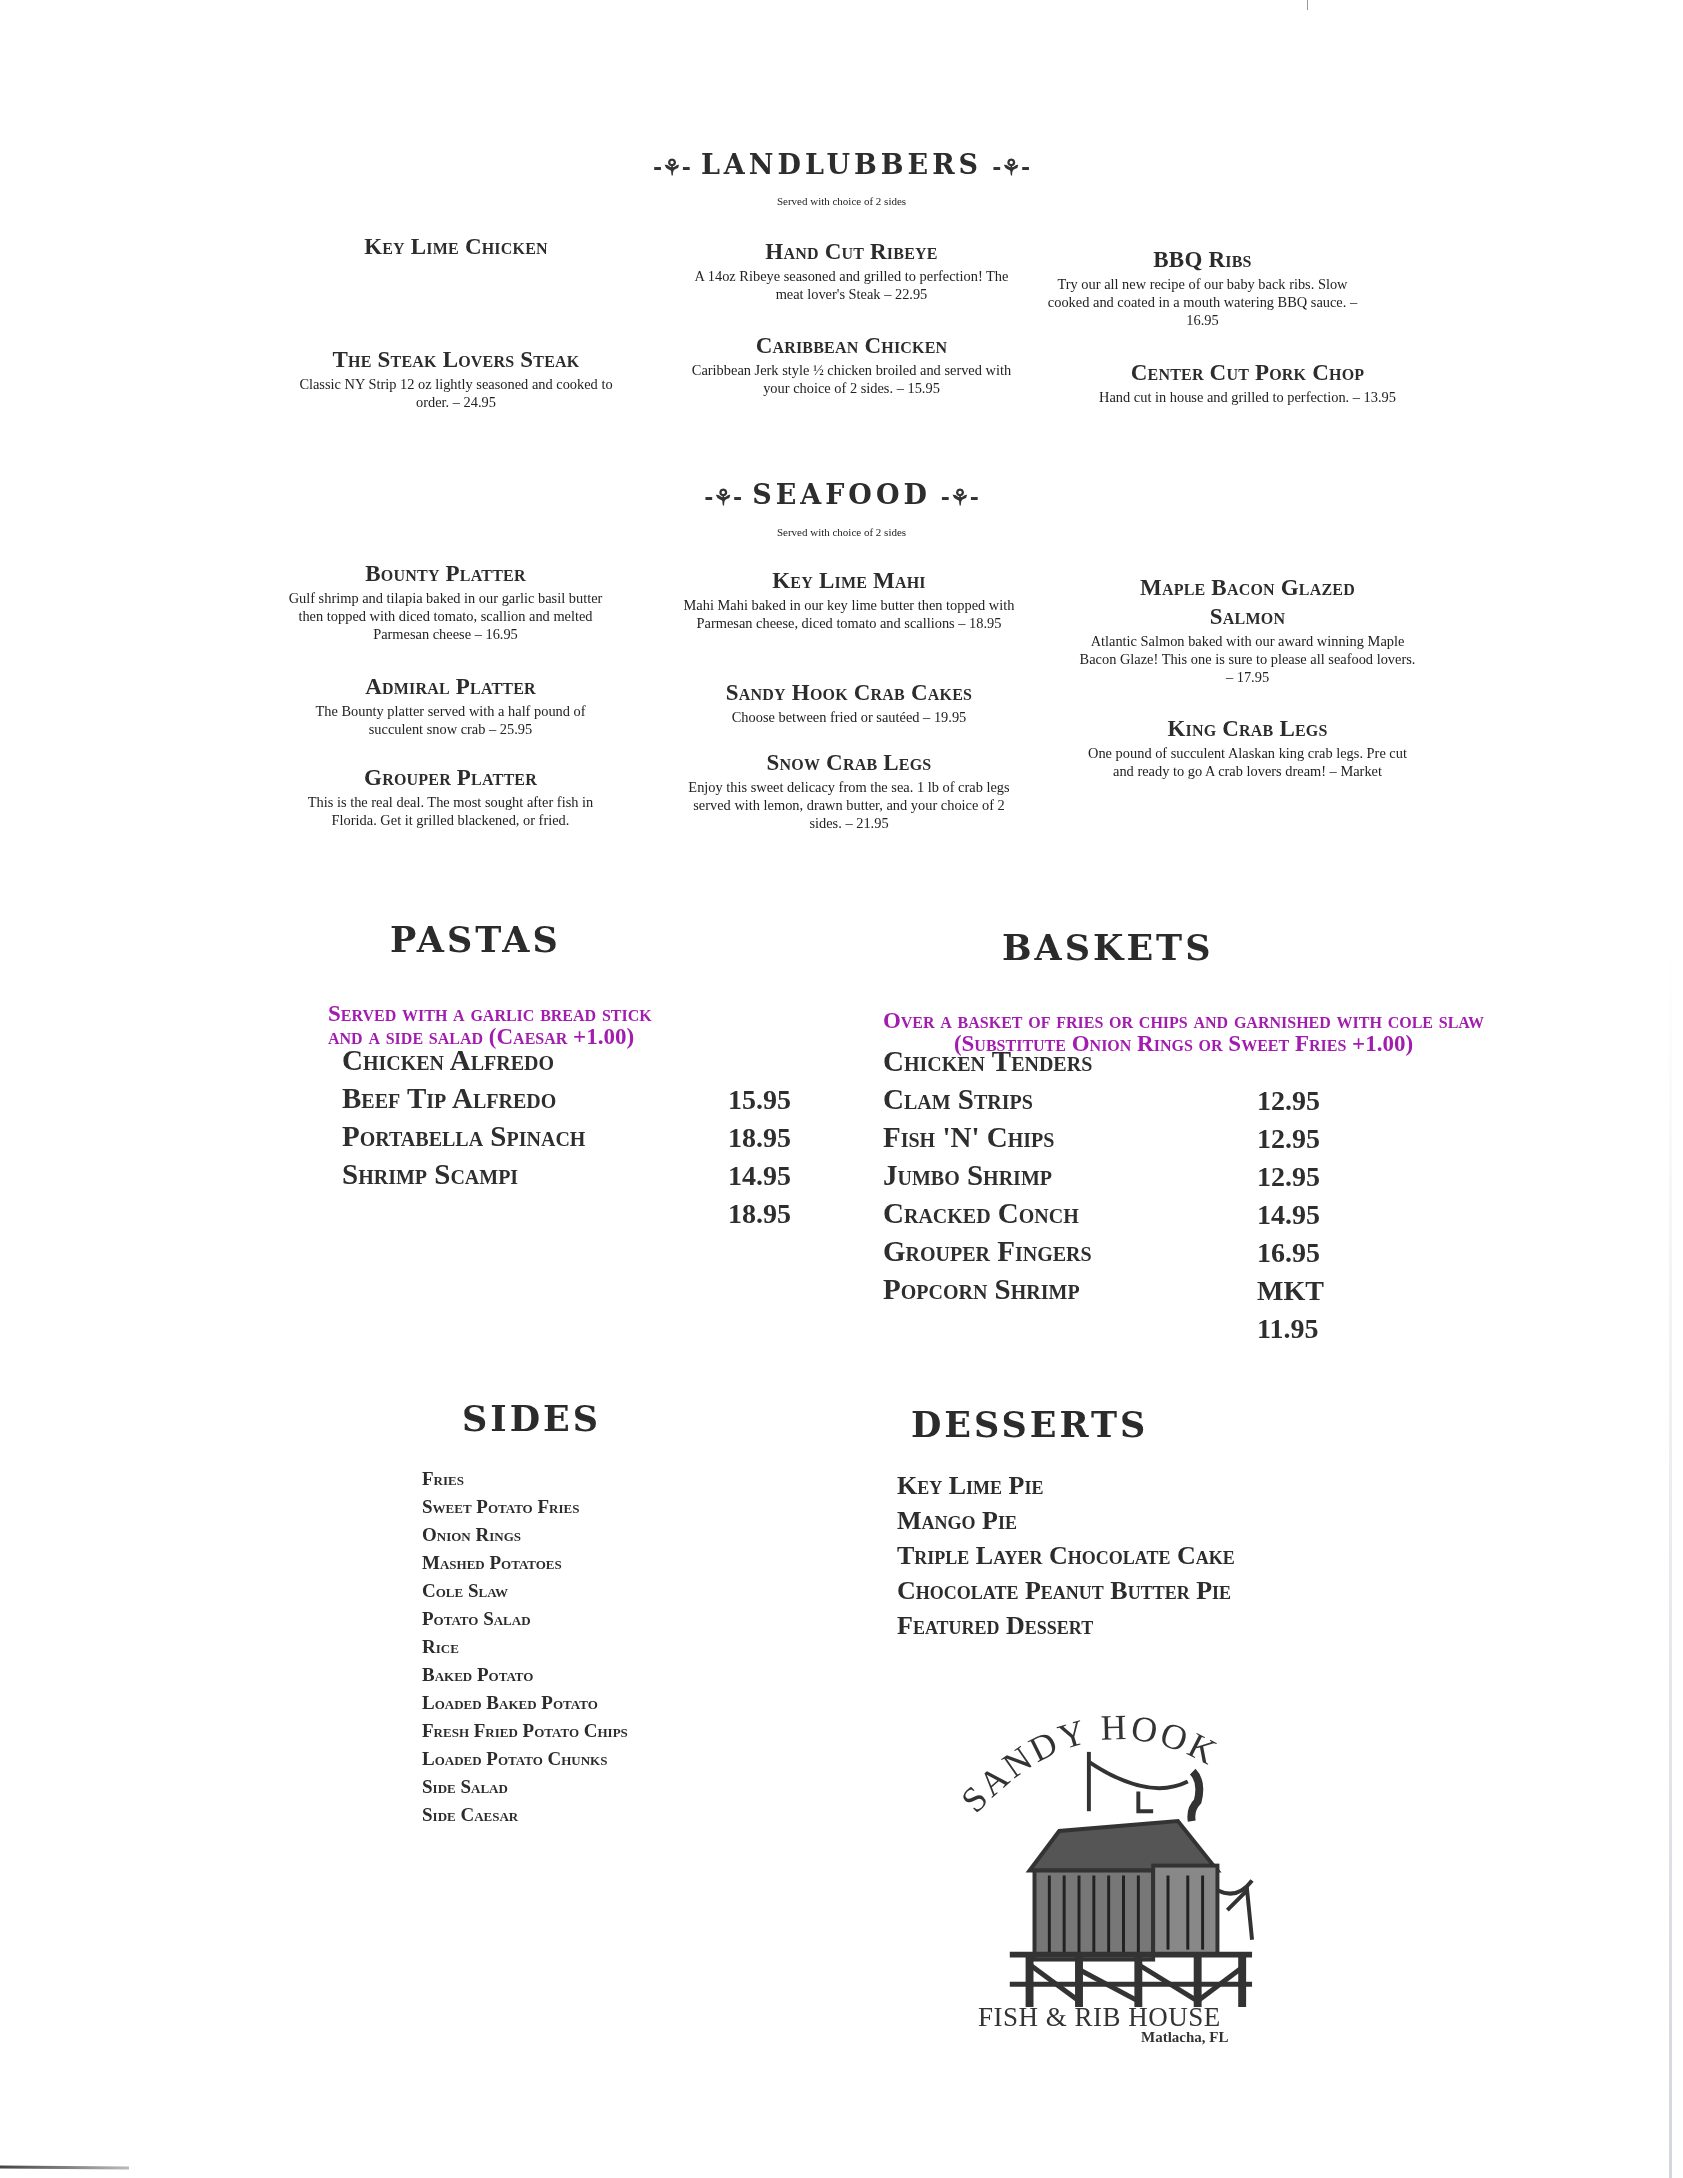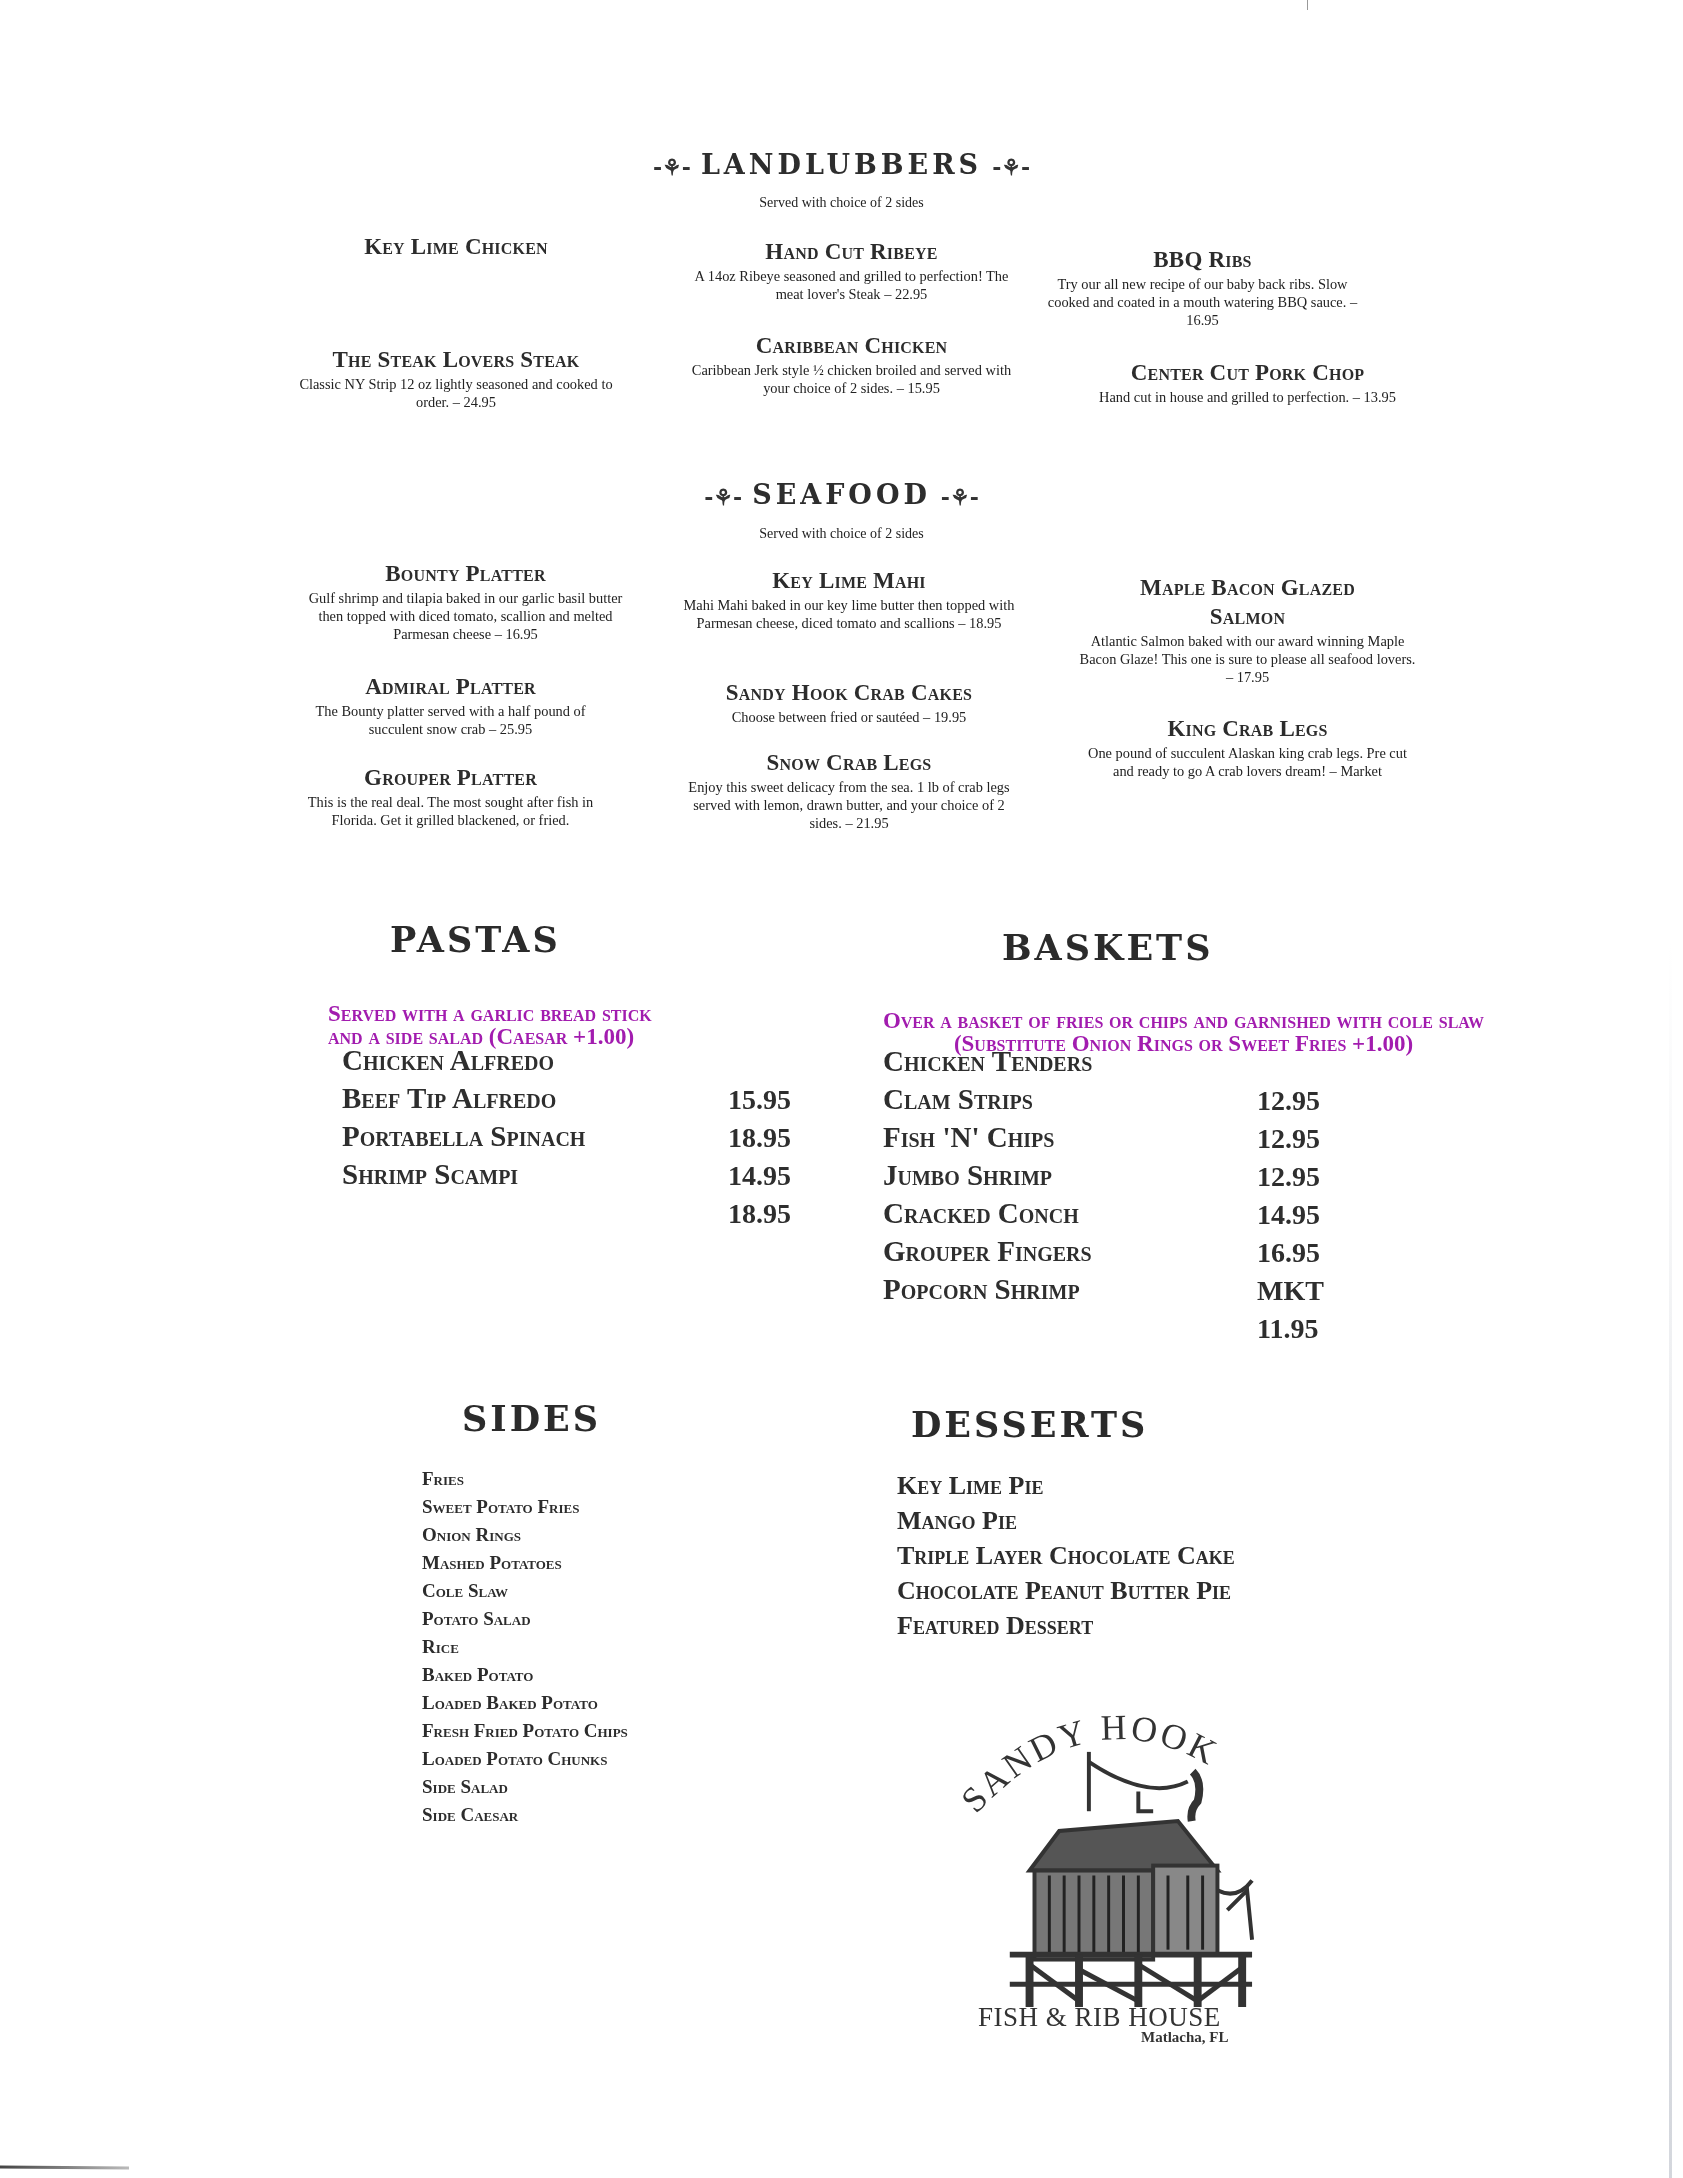--- a/index.html
+++ b/index.html
@@ -12,21 +12,21 @@
 
     
     .banner {
       position: absolute; left: 0; width: 1683px; text-align: center;
       font-family: "DejaVu Serif", serif; font-weight: bold;
       font-size: 27px; letter-spacing: 4px; color: #2d2d2d;
     }
     .banner .flourish { font-size: 22px; letter-spacing: 0; vertical-align: middle; margin: 0 10px; color: #333; }
     .served {
       position: absolute; left: 0; width: 1683px; text-align: center;
-      font-size: 14px; color: #222;
+      font-size: 11px; color: #222;
     }
 
     
     .item { position: absolute; text-align: center; }
     .item .name {
       font-weight: bold; font-variant: small-caps; font-size: 23px;
       color: #2c2c2c; letter-spacing: 0.2px; line-height: 1.25;
     }
     .item .desc { font-size: 14.4px; line-height: 18px; color: #222; }
 
@@ -111,21 +111,21 @@
 <div class="item" style="left:1084px; top:359px; width:327px;">
   <div class="name">Center Cut Pork Chop</div>
   <div class="desc">Hand cut in house and grilled to perfection.  – 13.95</div>
 </div>
 
 <div class="banner" style="top:479px;">
   <span class="flourish">-⚘-</span><span>SEAFOOD</span><span class="flourish">-⚘-</span>
 </div>
 <div class="served" style="top:526px;">Served with choice of 2 sides</div>
 
-<div class="item" style="left:302px; top:560px; width:327px;">
+<div class="item" style="left:282px; top:560px; width:327px;">
   <div class="name">Bounty Platter</div>
   <div class="desc">Gulf shrimp and tilapia baked in our garlic basil butter then topped with diced tomato, scallion and melted Parmesan cheese – 16.95</div>
 </div>
 <div class="item" style="left:287px; top:673px; width:327px;">
   <div class="name">Admiral Platter</div>
   <div class="desc">The Bounty platter served with a half pound of succulent snow crab – 25.95</div>
 </div>
 <div class="item" style="left:287px; top:764px; width:327px;">
   <div class="name">Grouper Platter</div>
   <div class="desc">This is the real deal.  The most sought after fish in Florida.  Get it grilled blackened, or fried.</div>

